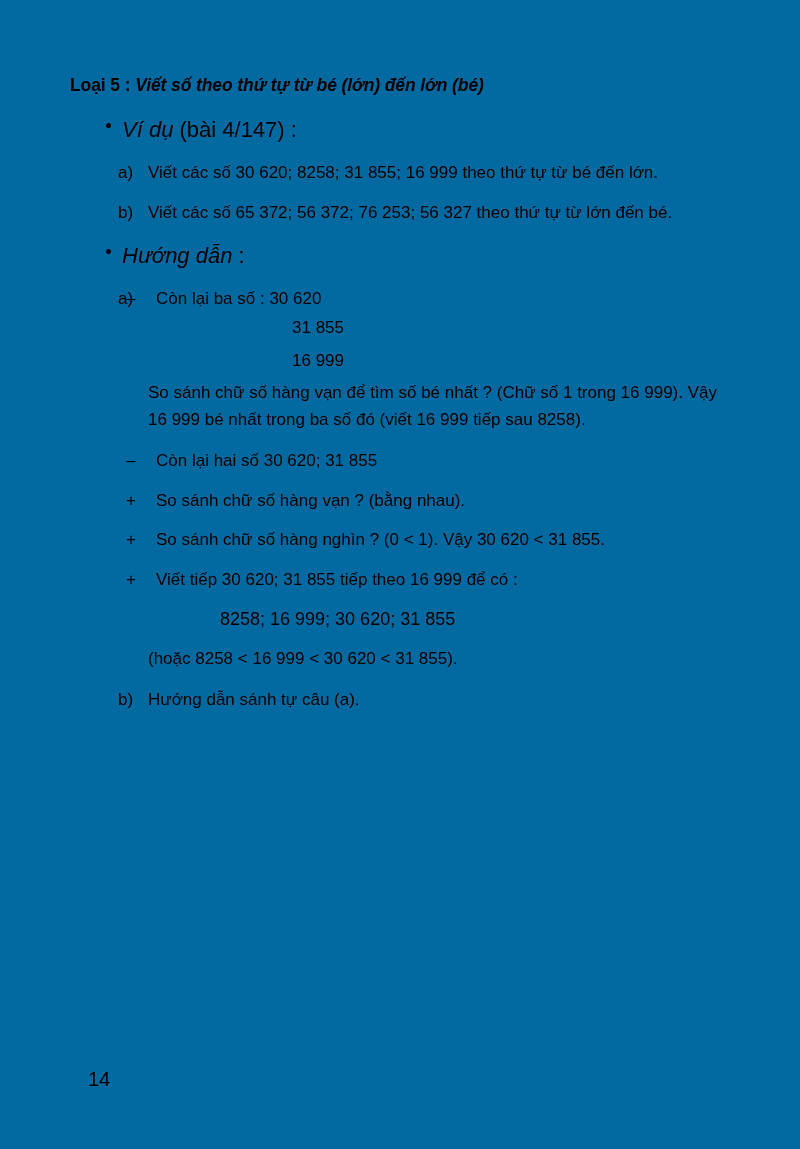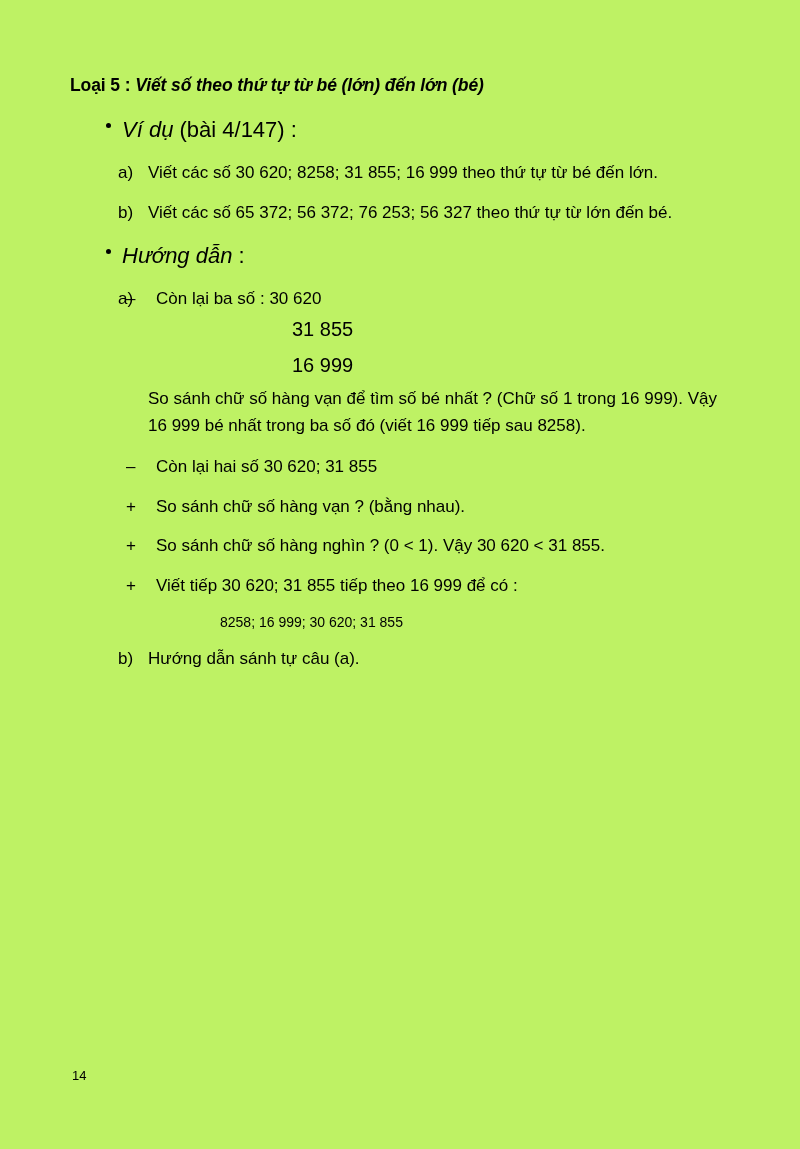--- a/index.html
+++ b/index.html
@@ -6,21 +6,21 @@
   html, body {
     margin: 0;
     padding: 0;
     background: #ffffff;
   }
 
   .page {
     position: relative;
     width: 800px;
     height: 1149px;
-    background: #bef264;
+    background: #0369a1;
     overflow: hidden;
     font-family: "Liberation Sans", "DejaVu Sans", sans-serif;
     color: #000000;
     -webkit-font-smoothing: antialiased;
   }
 
   .content {
     position: absolute;
     left: 70px;
     top: 75px;
@@ -102,43 +102,43 @@
     left: 56px;
     top: 0;
     width: 26px;
     text-align: left;
   }
 
   
   .stack {
     margin: -6px 0 10px 0;
     padding-left: 222px;
-    font-size: 20px;
+    font-size: 17px;
     line-height: 1.0;
   }
   .stack div {
     margin-bottom: 16px;
   }
   .stack div:last-child { margin-bottom: 11px; }
 
   .centered-nums {
     padding-left: 150px;
     margin-bottom: 13px;
-    font-size: 14px;
+    font-size: 18px;
     line-height: 1.5;
   }
 
   .spacer-top { }
 
   
   .page-number {
     position: absolute;
-    left: 72px;
+    left: 88px;
     top: 1068px;
-    font-size: 13px;
+    font-size: 20px;
     font-weight: normal;
   }
 </style>
 </head>
 <body>
 
 <div class="page">
   <div class="content">
 
     <div class="heading">
@@ -197,20 +197,21 @@
       <span>So sánh chữ số hàng nghìn ? (0 &lt; 1). Vậy 30 620 &lt; 31 855.</span>
     </div>
 
     <div class="sub">
       <span class="marker">+</span>
       <span>Viết tiếp 30 620; 31 855 tiếp theo 16 999 để có :</span>
     </div>
 
     <div class="centered-nums">8258; 16 999; 30 620; 31 855</div>
 
+    <div class="para">(hoặc 8258 &lt; 16 999 &lt; 30 620 &lt; 31 855).</div>
 
     <div class="item">
       <span class="marker">b)</span>
       <span>Hướng dẫn sánh tự câu (a).</span>
     </div>
 
   </div>
 
   <div class="page-number">14</div>
 </div>

